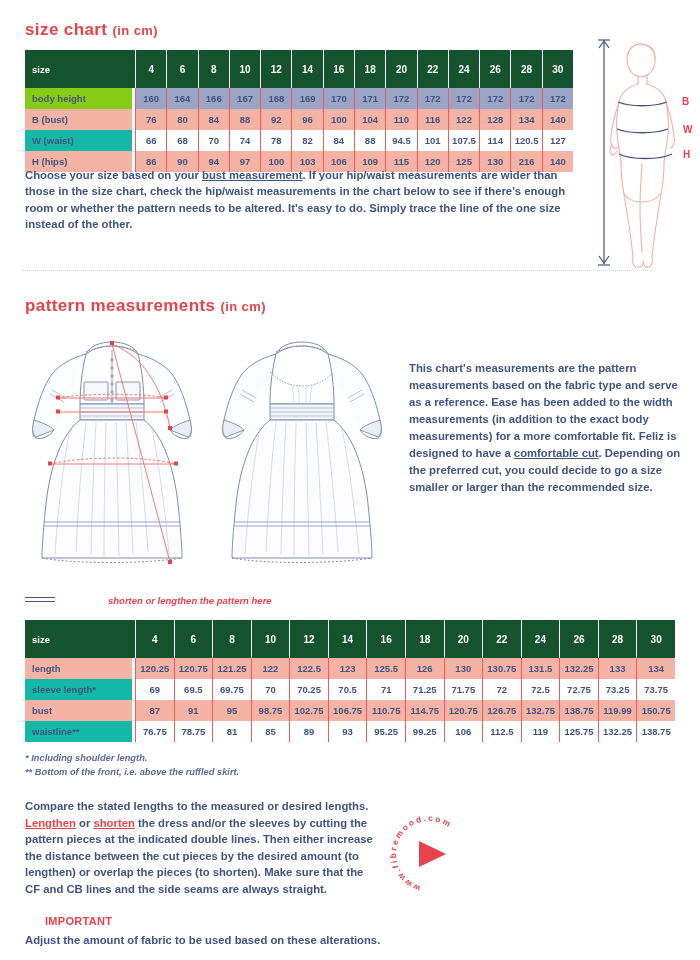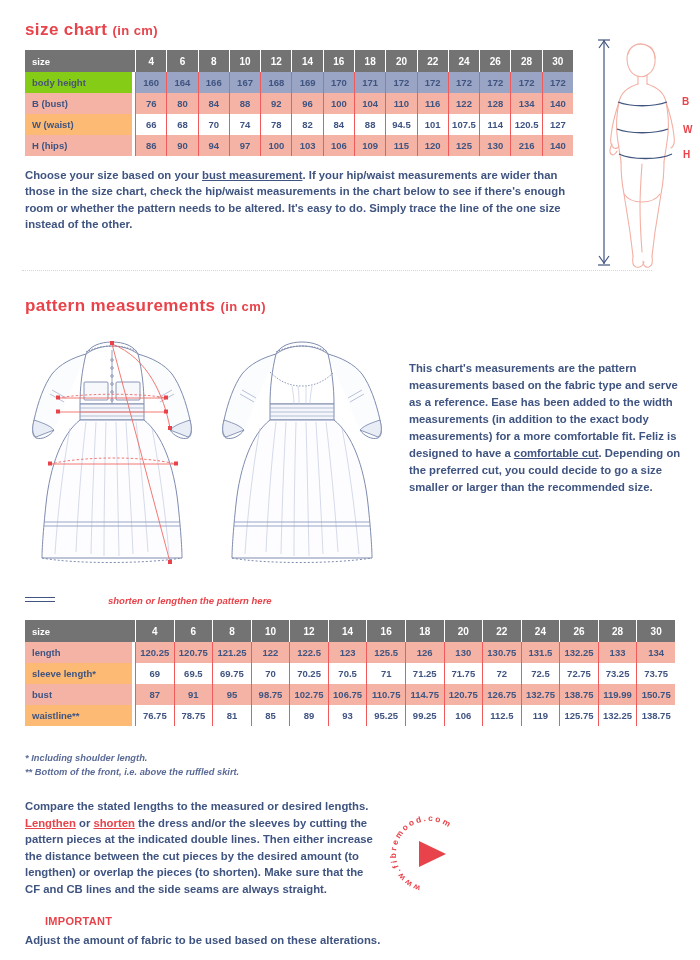--- a/index.html
+++ b/index.html
@@ -22,30 +22,30 @@
   .tbl td,.tbl th{
     font-size:9.5px;font-weight:bold;text-align:center;
     color:#3f5480;height:21px;padding:0;
     border-left:1.3px solid #ef5b5b;
   }
   .tbl .lab{
     text-align:left;padding-left:7px;border-left:none;
     font-size:9.5px;font-weight:bold;
   }
   .tbl thead th{
-    background:#737373;color:#ffffff;border-left:1.3px solid #ffffff;
-    font-size:10px;height:22px;
+    background:#14532d;color:#ffffff;border-left:1.3px solid #ffffff;
+    font-size:10px;height:38px;
   }
   .tbl thead th.lab{border-left:none;}
   .r-periwinkle td{background:#9aa4c4;}
   .r-periwinkle td.lab{background:#84cc16;color:#4a5576;}
   .r-salmon td{background:#f5b3a5;}
   .r-salmon td.lab{background:#f5b3a5;}
   .r-white td{background:#ffffff;}
-  .r-white td.lab{background:#fdba74;}
+  .r-white td.lab{background:#14b8a6;}
   .tbl tbody tr td.lab{border-right:3px solid #ffffff;}
 
   
   .para{
     position:absolute;font-size:11.3px;line-height:16.4px;
     font-weight:bold;color:#3f5480;
   }
   .u-navy{text-decoration:underline;}
   .red-link{color:#e8434a;text-decoration:underline;font-weight:bold;}
   .footnote{

